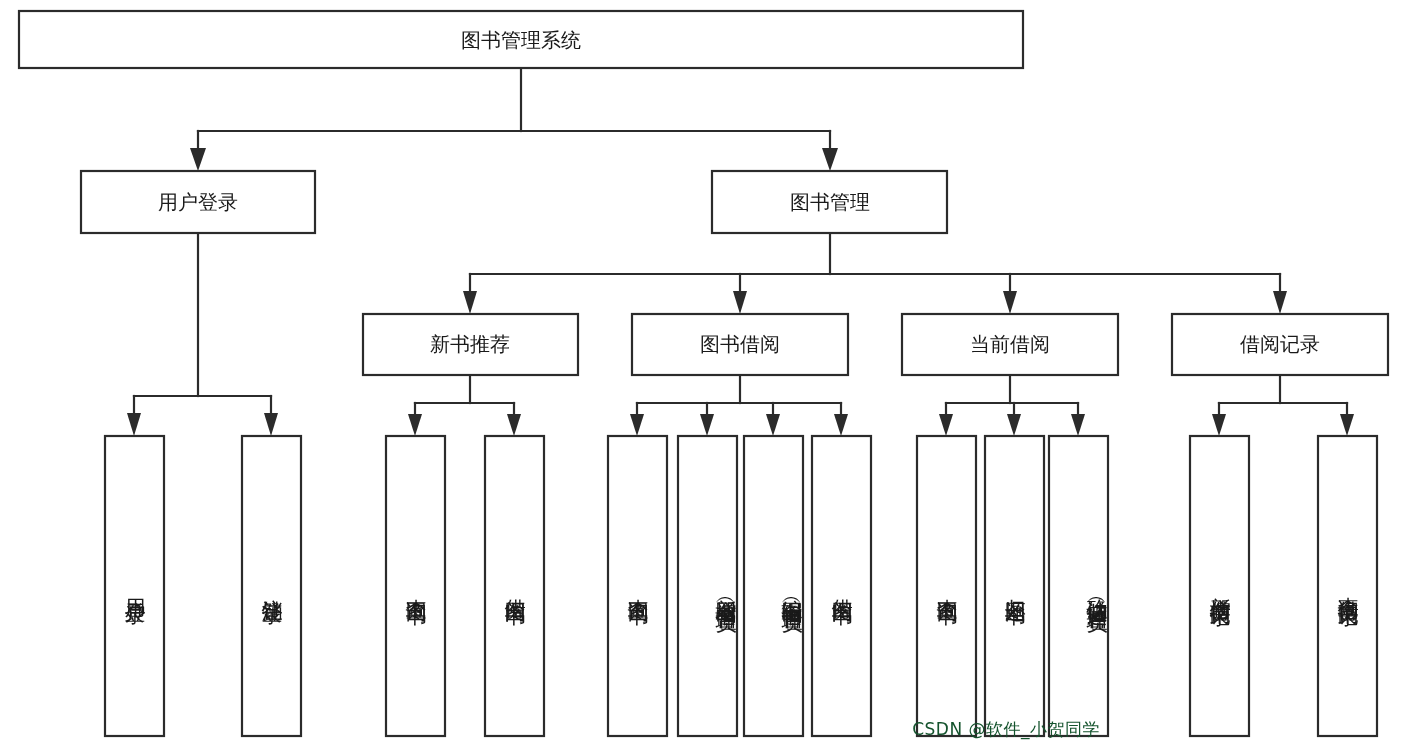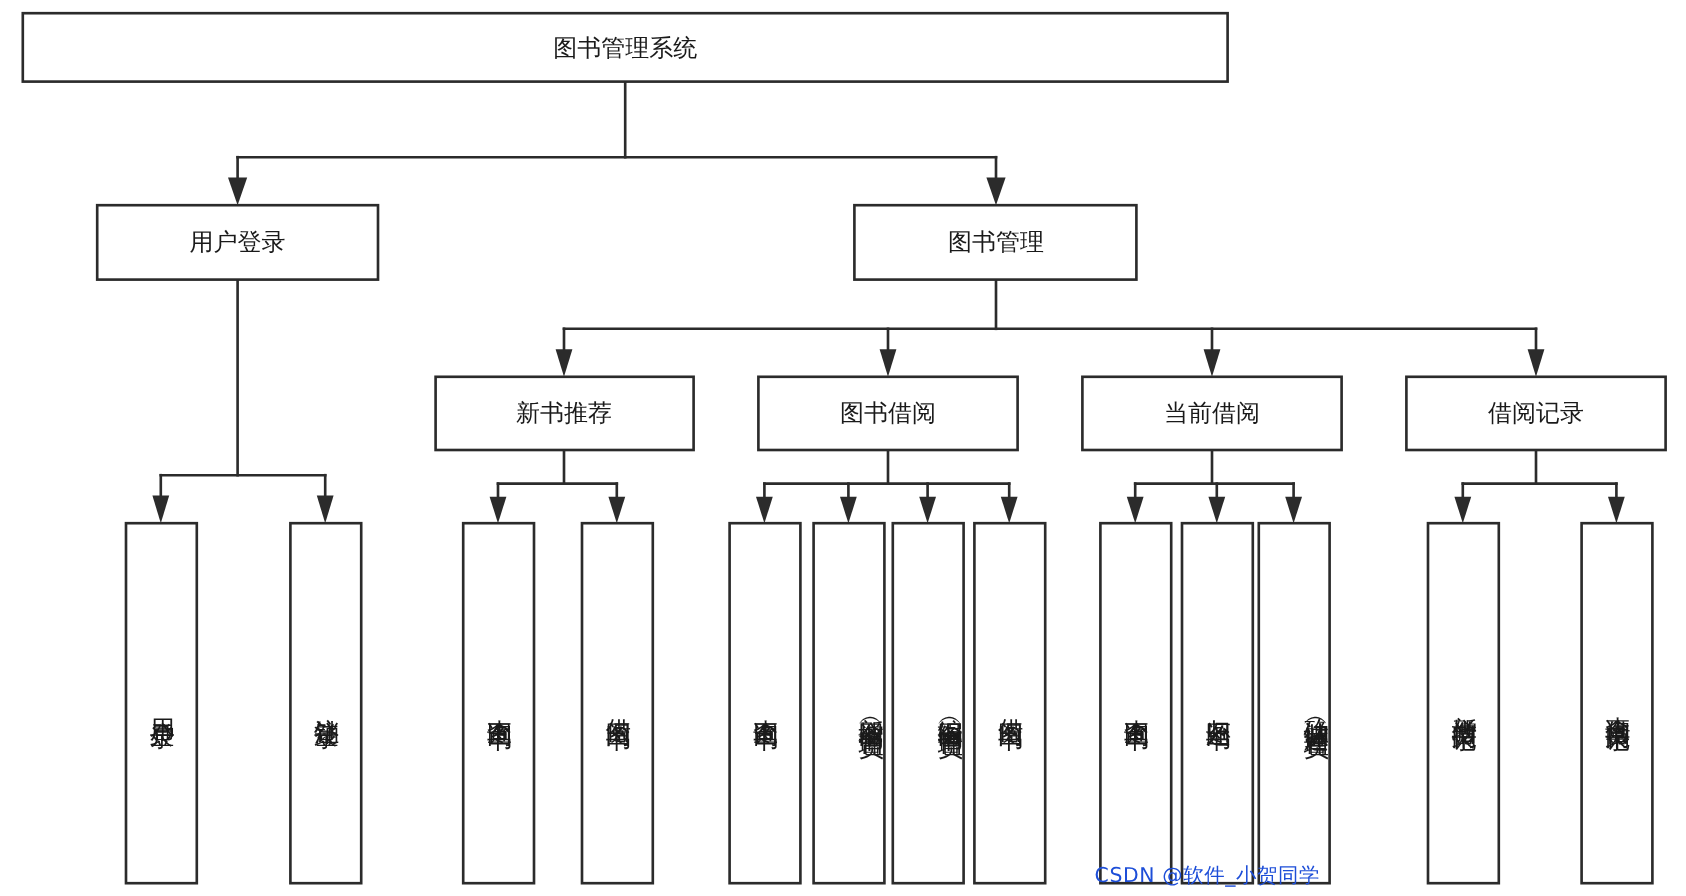--- a/index.html
+++ b/index.html
@@ -61,21 +61,21 @@
     justify-content: center;
     white-space: nowrap;
     pointer-events: none;
   }
   .watermark {
     position: absolute;
     right: 12px;
     bottom: 6px;
     font-family: "DejaVu Sans", "Liberation Sans", sans-serif;
     font-size: 17px;
-    color: #1d4ed8;
+    color: #14532d;
     letter-spacing: 0.5px;
     white-space: nowrap;
   }
 </style>
 </head>
 <body>
 
 <div id="diagram-root">
 
   <svg class="flow" viewBox="0 0 1405 747">

